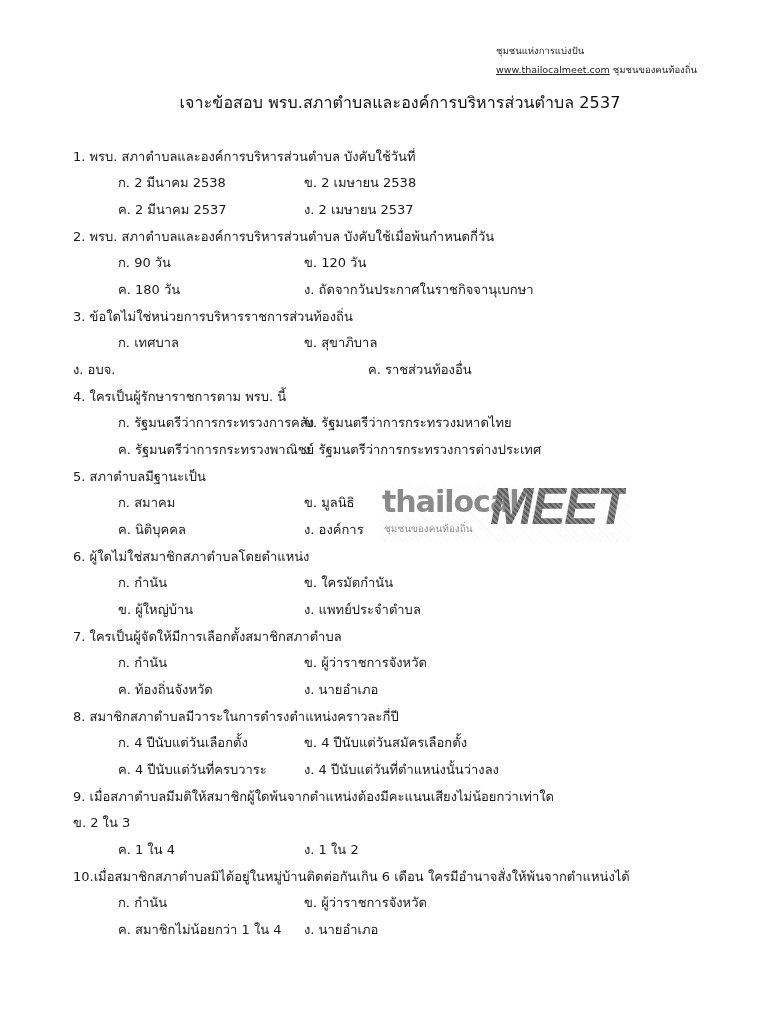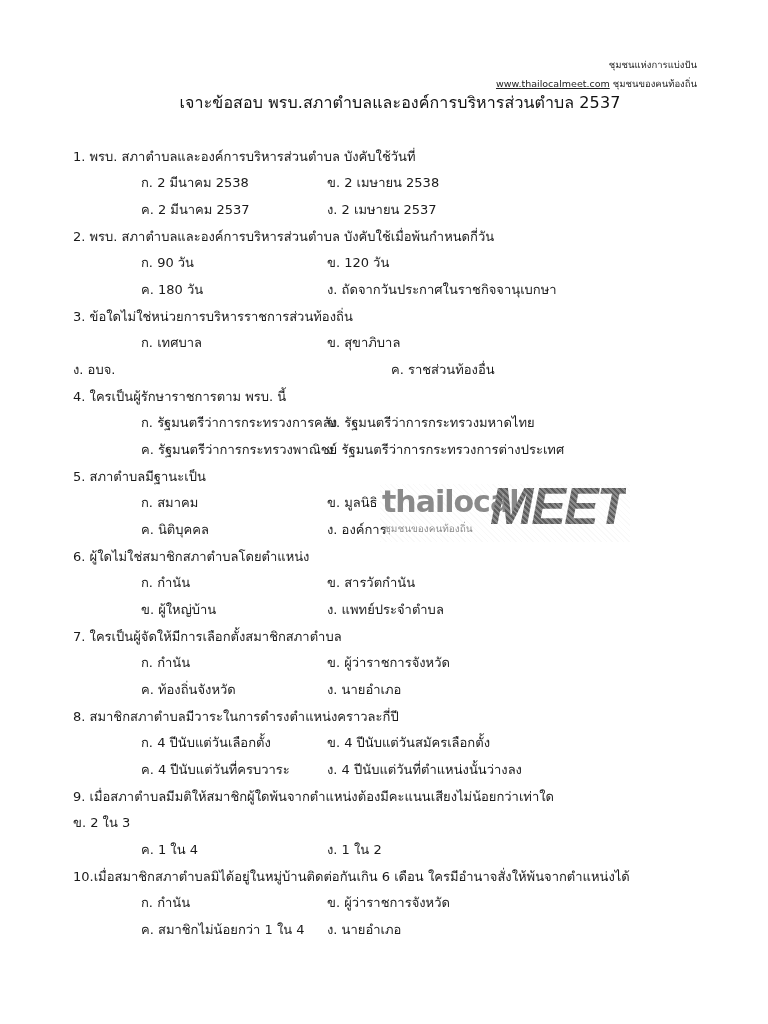--- a/index.html
+++ b/index.html
@@ -11,22 +11,21 @@
       width: 768px;
       height: 1024px;
       position: relative;
       overflow: hidden;
       font-family: "DejaVu Sans", "Liberation Sans", sans-serif;
       color: #1a1a1a;
     }
     .page-header {
       position: absolute;
       right: 71px;
-      top: 55px;
-      text-align: right;
+      top: 41px;
       font-size: 9.5px;
       line-height: 19px;
       color: #222;
     }
     .page-header a {
       color: #222;
       text-decoration: underline;
     }
     .doc-title {
       position: absolute;
@@ -58,21 +57,21 @@
       display: flex;
       height: 26.5px;
       line-height: 26.5px;
       font-size: 13px;
       white-space: nowrap;
     }
     .opt {
       display: block;
     }
     .opt.left {
-      margin-left: 68px;
+      margin-left: 45px;
       width: 186px;
     }
     .opt.right {
       width: 250px;
     }
     .watermark {
       position: absolute;
       left: 380px;
       top: 484px;
       width: 250px;
@@ -184,21 +183,21 @@
     <div class="opt-row">
       <span class="opt left">ค. นิติบุคคล</span>
       <span class="opt right">ง. องค์การ</span>
     </div>
   </div>
 
   <div class="question">
     <div class="q-text">6. ผู้ใดไม่ใช่สมาชิกสภาตำบลโดยตำแหน่ง</div>
     <div class="opt-row">
       <span class="opt left">ก. กำนัน</span>
-      <span class="opt right">ข. สารวัตกำนัน</span>
+      <span class="opt right">ข. ใครมัตกำนัน</span>
     </div>
     <div class="opt-row">
       <span class="opt left">ข. ผู้ใหญ่บ้าน</span>
       <span class="opt right">ง. แพทย์ประจำตำบล</span>
     </div>
   </div>
 
   <div class="question">
     <div class="q-text">7. ใครเป็นผู้จัดให้มีการเลือกตั้งสมาชิกสภาตำบล</div>
     <div class="opt-row">

